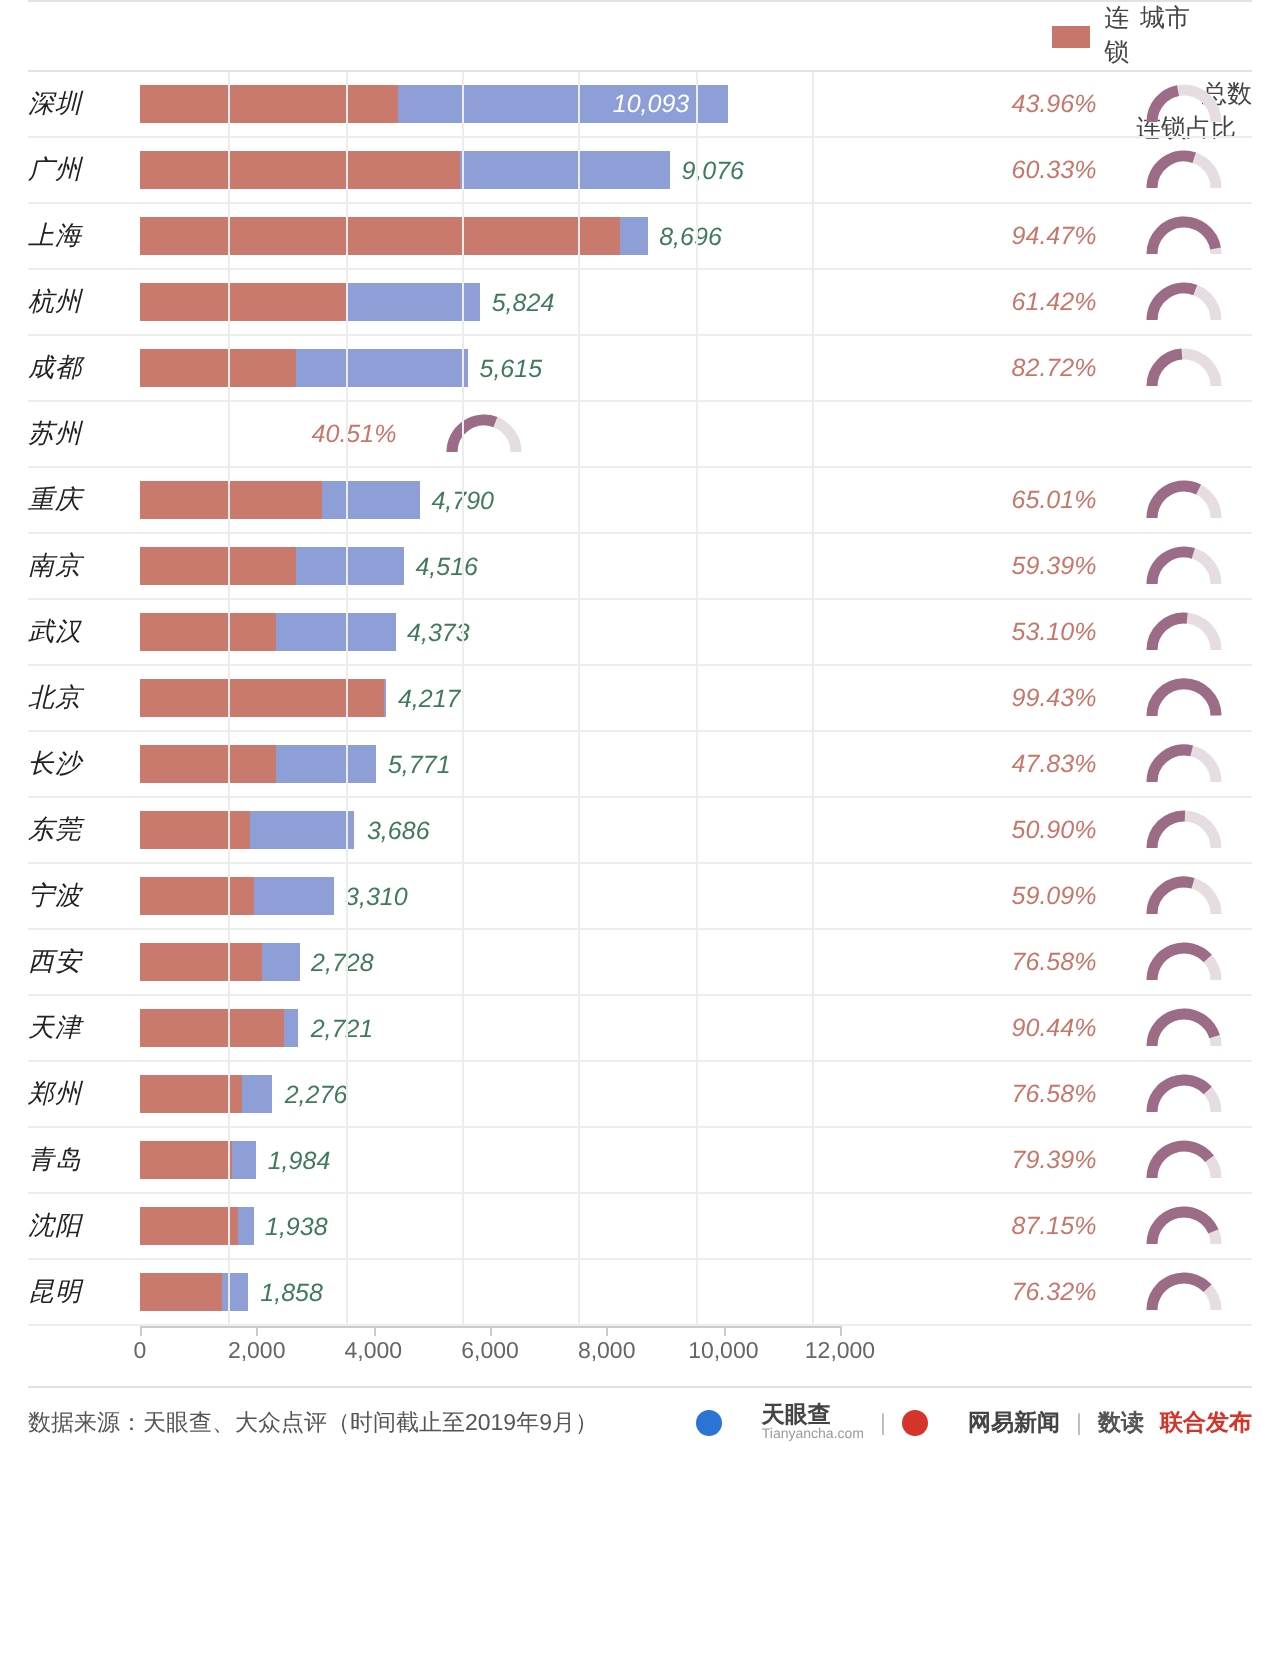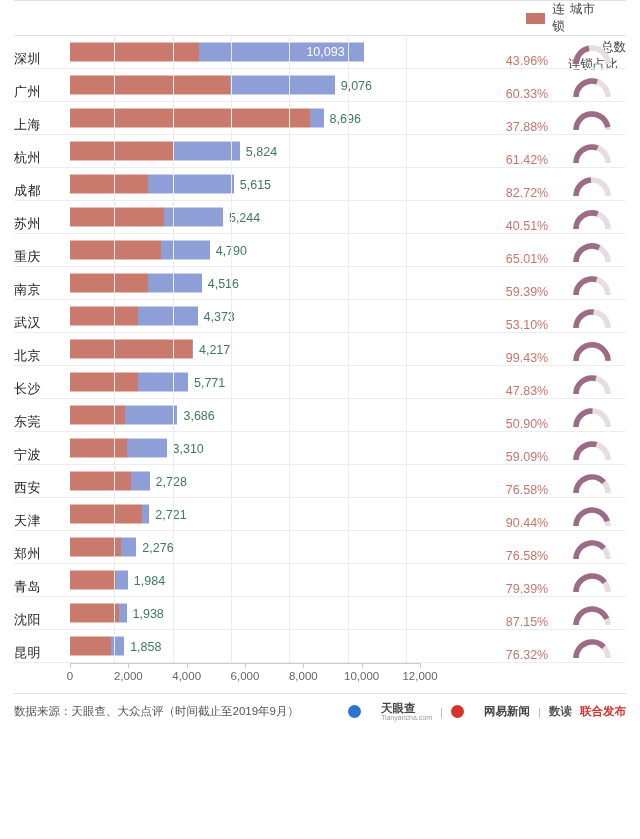--- a/index.html
+++ b/index.html
@@ -46,23 +46,24 @@
   }
   .legend-item { display: flex; align-items: center; gap: 7px; font-size: 12.5px; color: #444; }
   .swatch { width: 26px; height: 11px; display: inline-block; }
   .sw-chain { background: #c9766a; }
   .sw-nonchain { background: #8d9ed6; }
 
   
   .rows { padding: 0 14px; }
   .row {
     display: flex;
-    align-items: flex-end;
+    align-items: center;
     height: 33px;
     border-bottom: 1px solid #ededed;
+    font-style: italic;
   }
   .row .city {
     width: 56px; flex: none;
     font-size: 13px; color: #222; font-weight: 500;
     letter-spacing: 0.5px;
   }
   .row .barcell {
     flex: 1 1 auto; height: 100%; position: relative;
   }
   .bar-wrap {
@@ -203,21 +204,21 @@
       <div class="row">
         <div class="city">上海</div>
         <div class="barcell">
           <div class="bar-wrap">
             <div class="seg seg-chain" style="width: 239.604px;"></div>
             <div class="seg seg-nonchain" style="width: 14.0292px;"></div>
             <span class="inline-total">8,696</span>
           </div>
         </div>
         <div class="total"></div>
-        <div class="ratio">37.88%</div>
+        <div class="ratio">94.47%</div>
         <div class="gauge">
           <svg width="46" height="26" viewBox="0 0 46 26">
             <path d="M 6 22 A 16 16 0 0 1 38 22" fill="none" stroke="#e6dde2" stroke-width="5.5"></path>
             <path d="M 6 22 A 16 16 0 0 1 37.76 19.23" fill="none" stroke="#9c6b86" stroke-width="5.5"></path>
           </svg>
         </div>
       </div>
       <div class="row">
         <div class="city">杭州</div>
         <div class="barcell">
@@ -249,27 +250,20 @@
         <div class="ratio">82.72%</div>
         <div class="gauge">
           <svg width="46" height="26" viewBox="0 0 46 26">
             <path d="M 6 22 A 16 16 0 0 1 38 22" fill="none" stroke="#e6dde2" stroke-width="5.5"></path>
             <path d="M 6 22 A 16 16 0 0 1 20.92 6.04" fill="none" stroke="#9c6b86" stroke-width="5.5"></path>
           </svg>
         </div>
       </div>
       <div class="row">
         <div class="city">苏州</div>
-        <div class="barcell">
-          <div class="bar-wrap">
-            <div class="seg seg-chain" style="width: 94.15px;"></div>
-            <div class="seg seg-nonchain" style="width: 58.8px;"></div>
-            <span class="inline-total">5,244</span>
-          </div>
-        </div>
         <div class="total"></div>
         <div class="ratio">40.51%</div>
         <div class="gauge">
           <svg width="46" height="26" viewBox="0 0 46 26">
             <path d="M 6 22 A 16 16 0 0 1 38 22" fill="none" stroke="#e6dde2" stroke-width="5.5"></path>
             <path d="M 6 22 A 16 16 0 0 1 27.68 7.04" fill="none" stroke="#9c6b86" stroke-width="5.5"></path>
           </svg>
         </div>
       </div>
       <div class="row">

